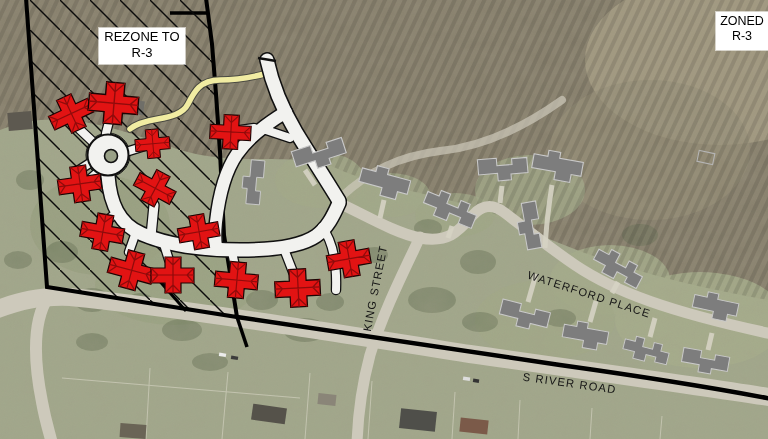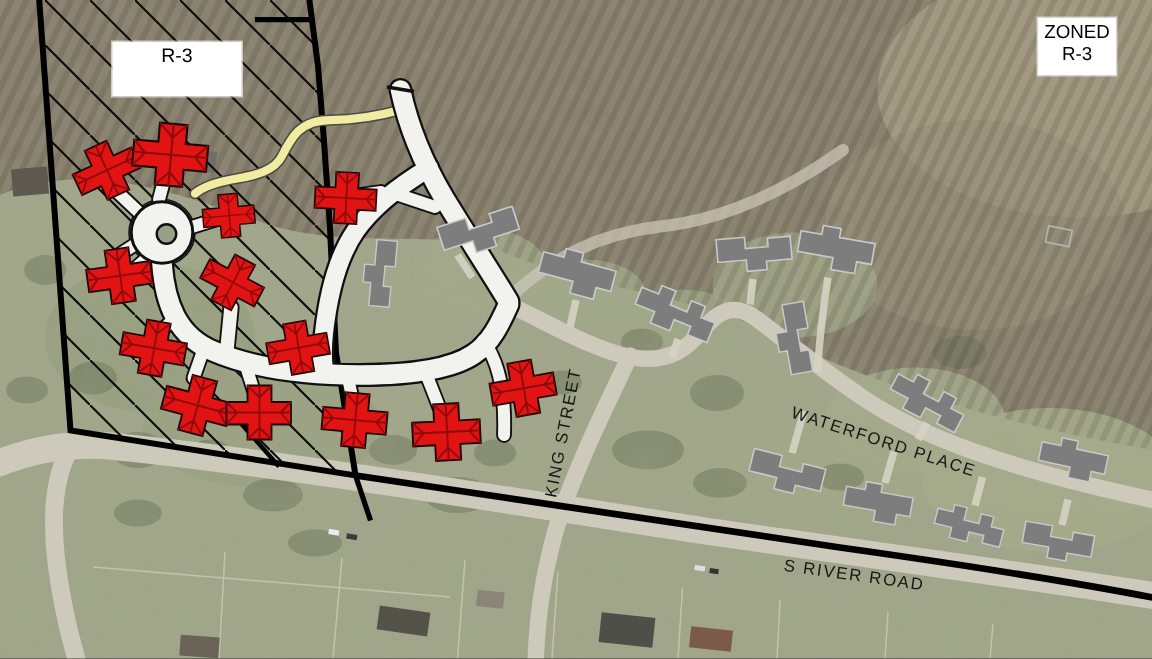--- a/index.html
+++ b/index.html
@@ -14,21 +14,21 @@
   .road-case {stroke:#101010;fill:none;stroke-linecap:round;}
   .road-fill {stroke:var(--c-proposed-road,#f2f2ef);fill:none;stroke-linecap:round;}
   .photo-road{stroke:#cdc9bb;fill:none;stroke-linecap:round;}
   .trail-case{stroke:#4a4a42;fill:none;stroke-linecap:round;}
   .trail-fill{stroke:var(--c-trail,#f1eca2);fill:none;stroke-linecap:round;}
   .bound     {stroke:var(--c-boundary,#000);fill:none;}
   .street-label{font-family:"Liberation Sans",sans-serif;font-size:11.2px;
        letter-spacing:1.2px;fill:#151515;text-anchor:middle;}
 
   .note-box{position:absolute;background:#fff;color:#000;text-align:center;
-       line-height:1.22;box-shadow:0 0 0 1px rgba(255,255,255,.6);}
+       line-height:1.22;box-shadow:0 0 0 1px rgba(255,255,255,.6);margin-left:24px;}
   .note-box.rezone{left:75px;top:28px;width:86px;height:35px;font-size:13px;padding-top:1px;}
   .note-box.zoned {left:692px;top:12px;width:52px;height:36px;font-size:12.5px;padding-top:2px;}
 </style>
 </head>
 <body>
 
 <div id="app">
 
 <svg width="768" height="439" viewBox="0 0 768 439">
   <defs>
@@ -251,20 +251,21 @@
   </g>
 
   <g>
     <text class="street-label" transform="translate(379,289) rotate(-79)">KING STREET</text>
     <text class="street-label" transform="translate(588,298) rotate(18)" font-size="11.6">WATERFORD PLACE</text>
     <text class="street-label" transform="translate(569,387) rotate(8)" font-size="11.6">S RIVER ROAD</text>
   </g>
 </svg>
 
 <div class="note-box rezone">
+  <div>REZONE TO</div>
   <div>R-3</div>
 </div>
 <div class="note-box zoned">
   <div>ZONED</div>
   <div>R-3</div>
 </div>
 
 </div>
 
 </body></html>

